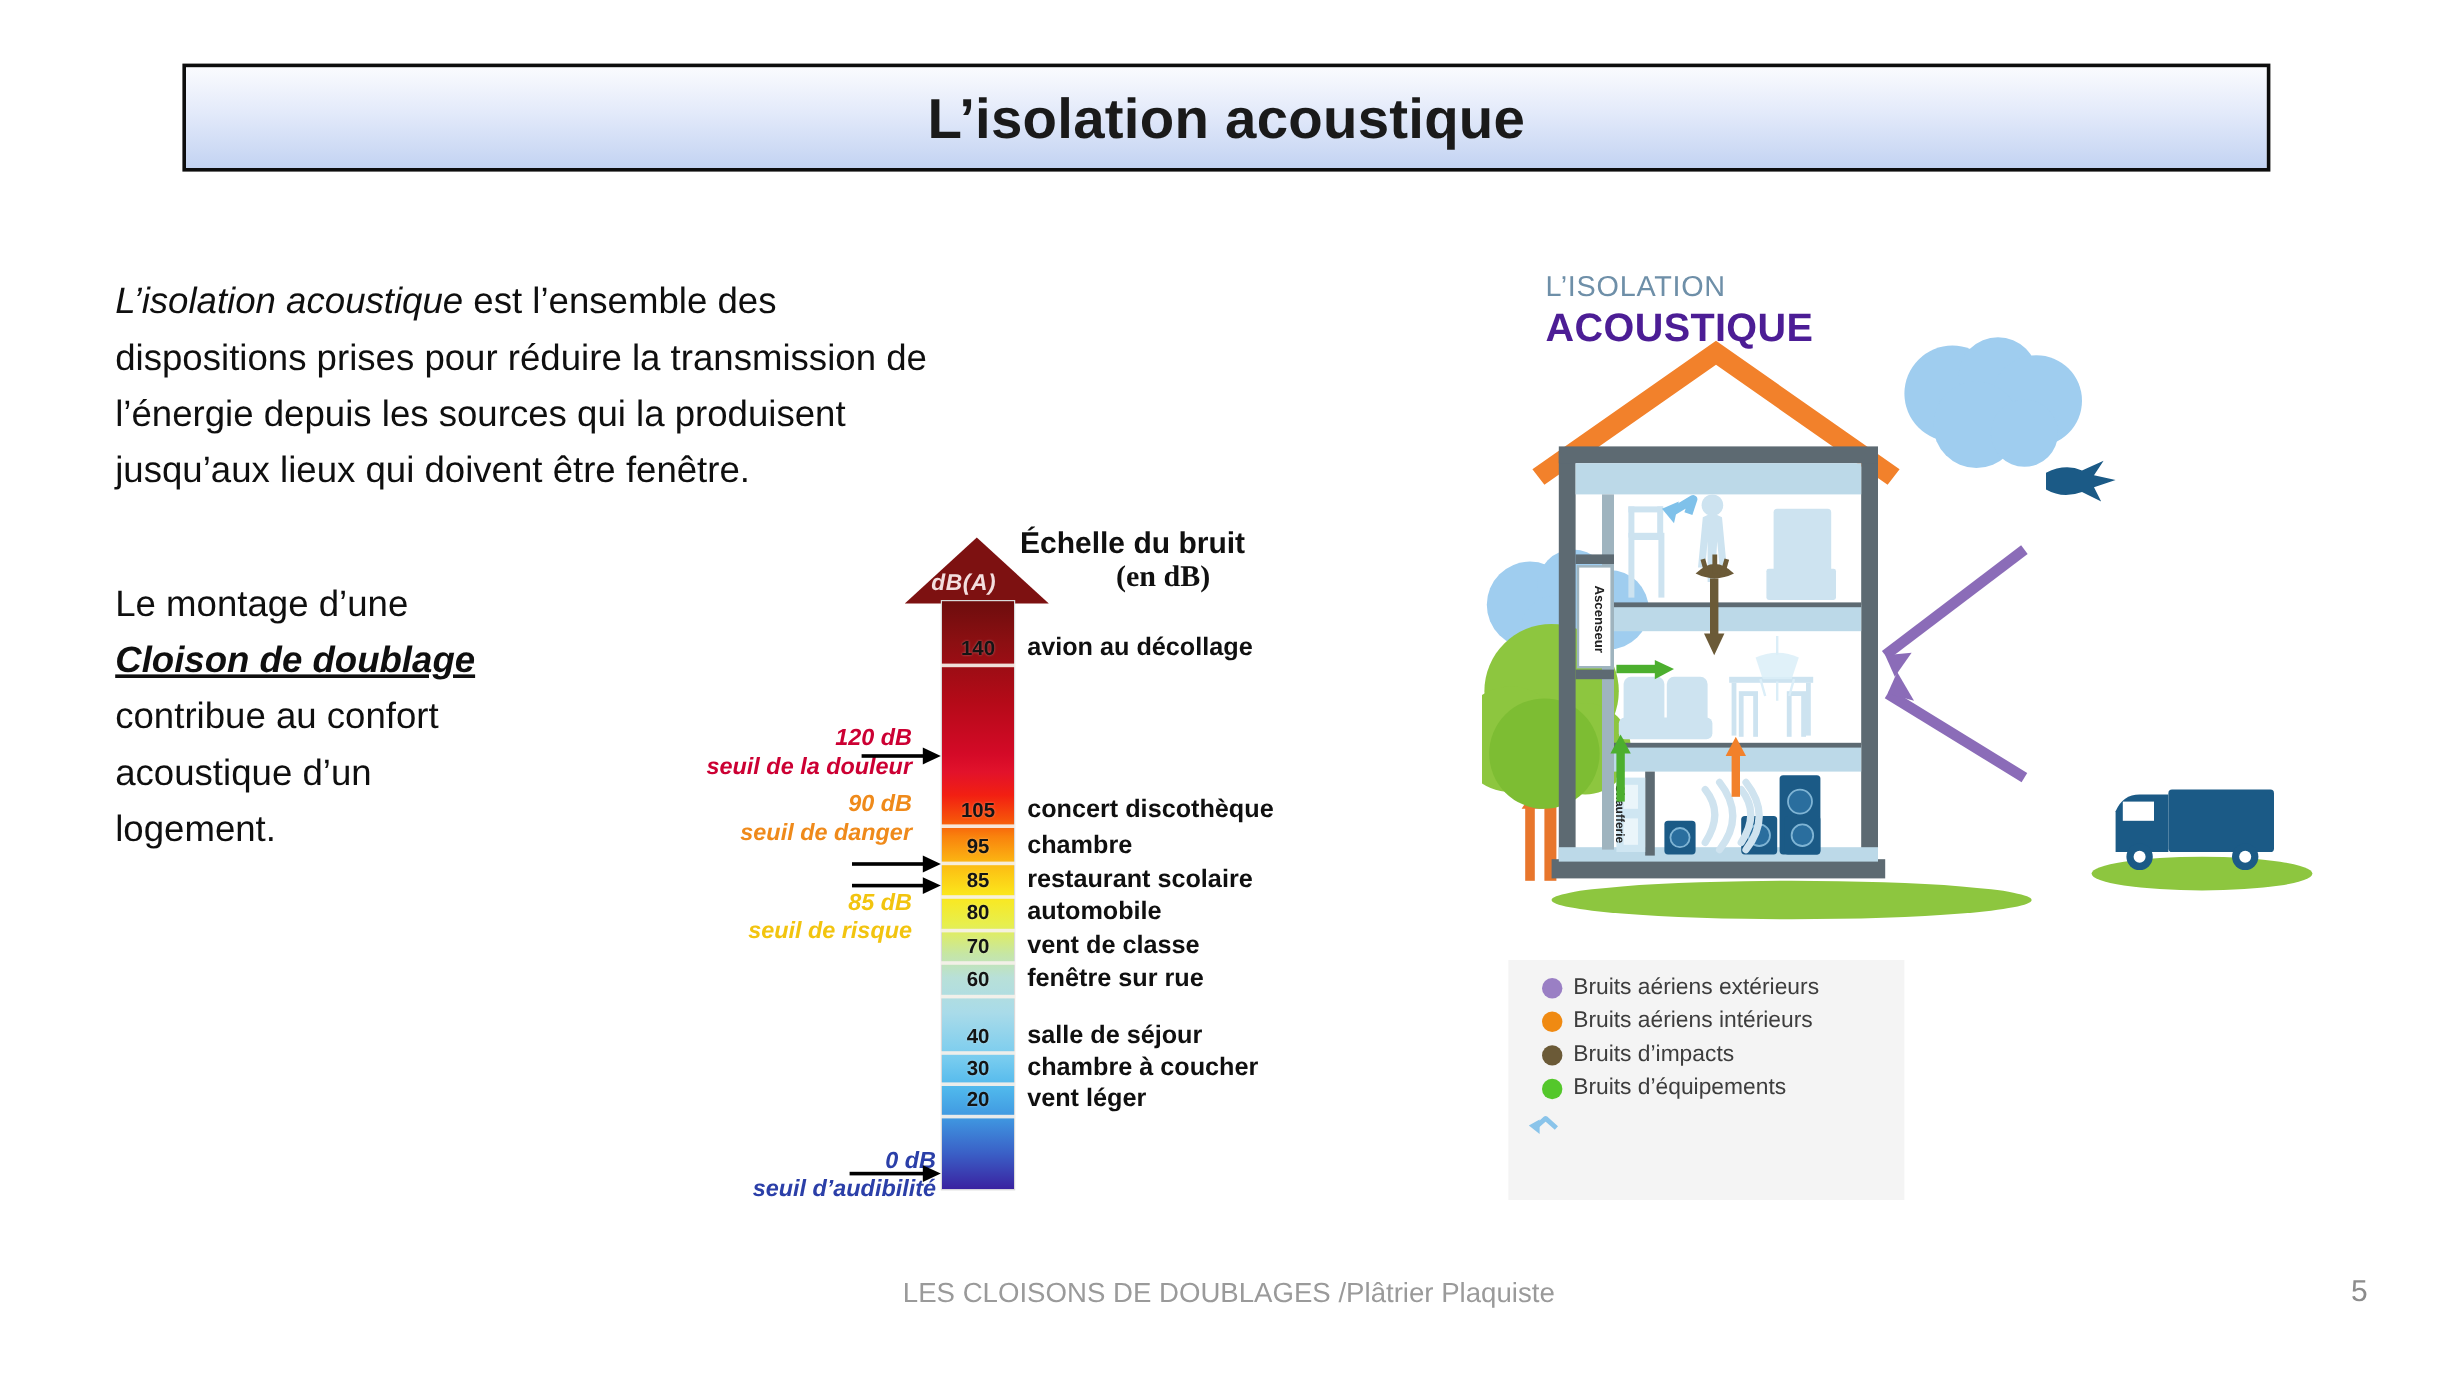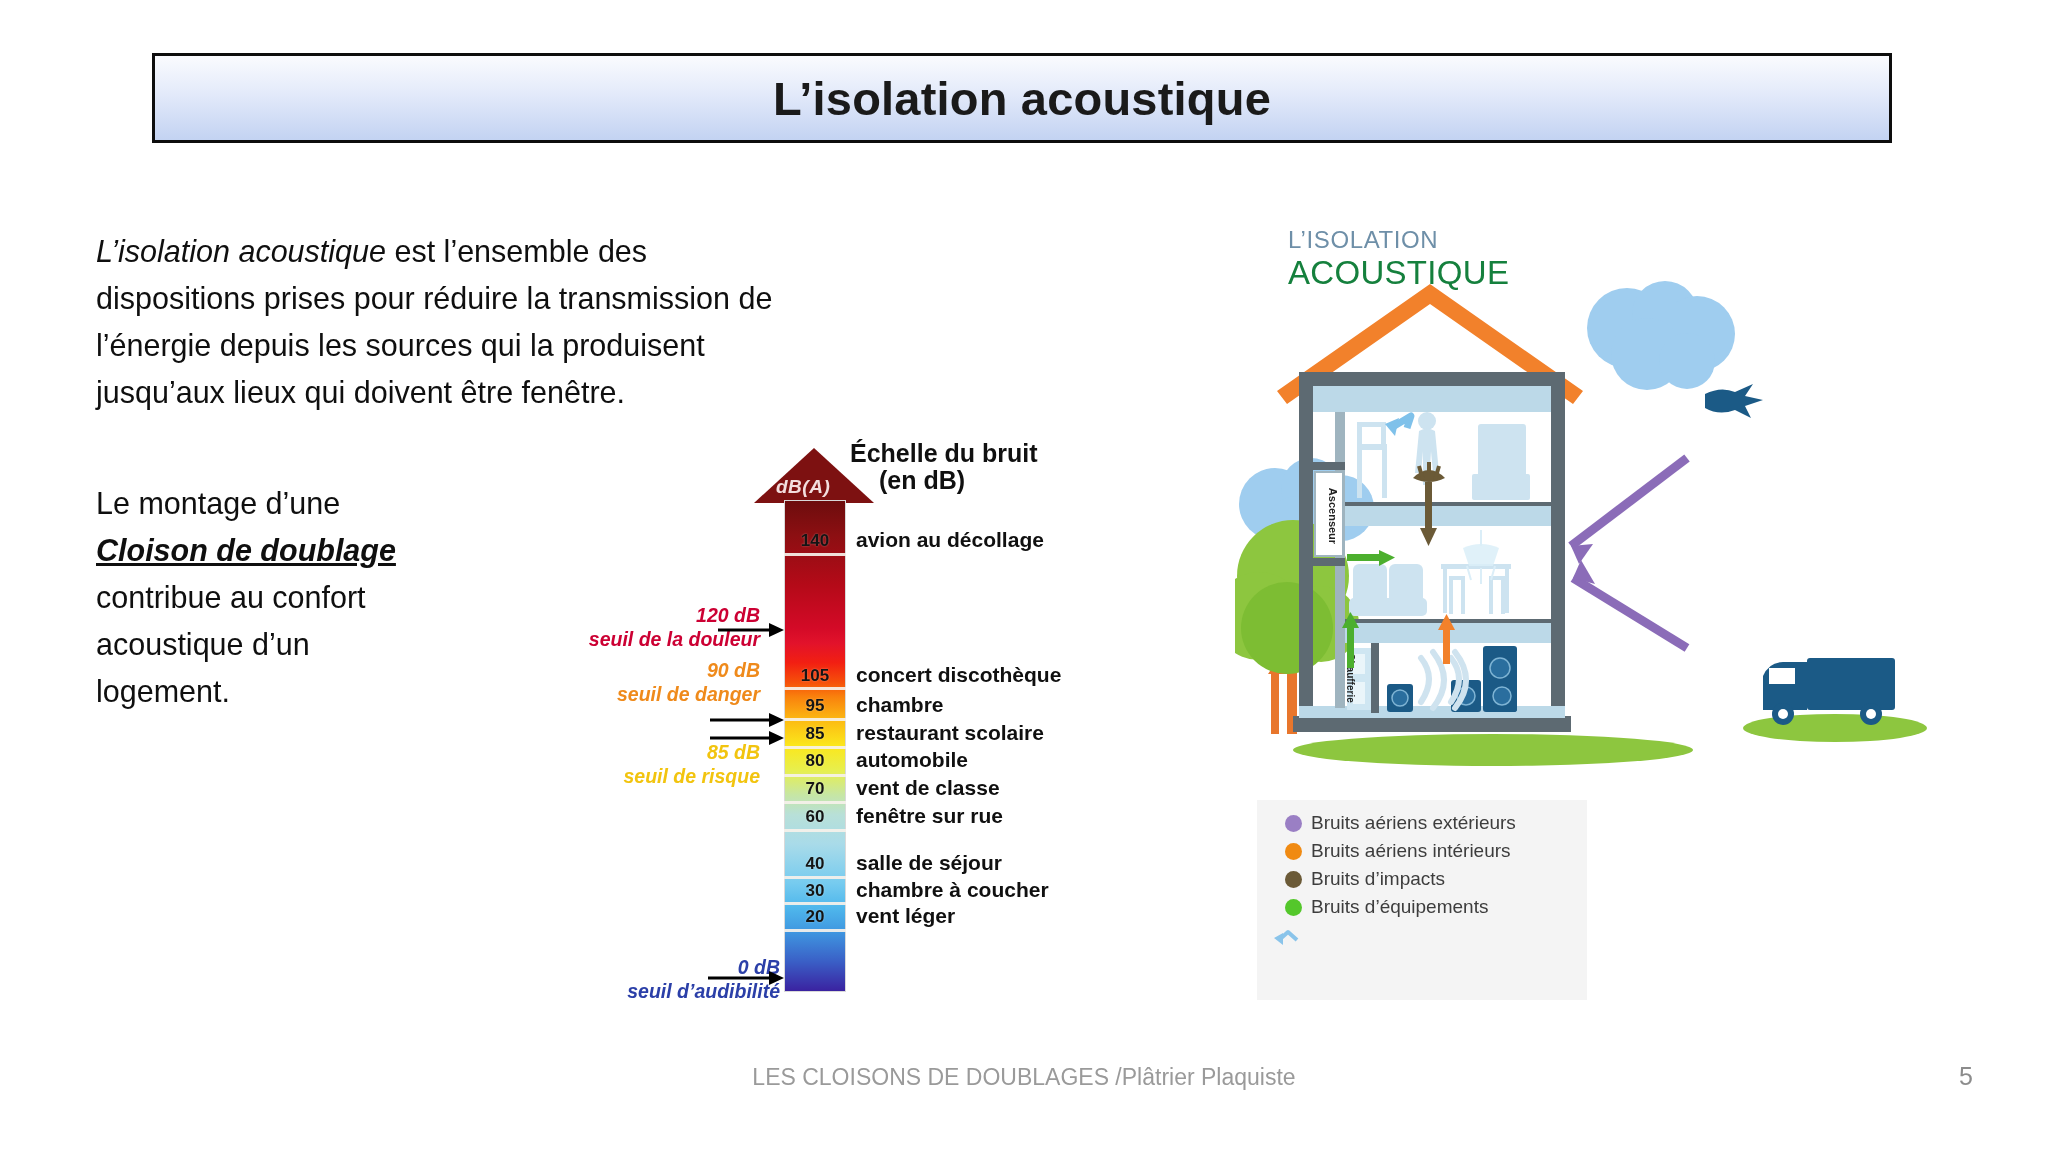--- a/index.html
+++ b/index.html
@@ -104,21 +104,21 @@
     position:absolute;left:316px;
     font-size:21px;font-weight:bold;color:#101010;
     white-space:nowrap;
   }
 
   #scale-heading{
     position:absolute;left:310px;top:-8px;
     font-size:25px;font-weight:bold;color:#101010;
     line-height:27px;
   }
-  #scale-heading .l2{display:block;margin-left:29px;}
+  #scale-heading .l2{display:block;margin-left:80px;font-family:Liberation Serif, serif;}
 
   
   .thr{
     position:absolute;text-align:right;
     font-size:19.5px;font-style:italic;font-weight:bold;
     line-height:24px;white-space:nowrap;
   }
   .thr .v{display:block;}
   .thr-arrow{
     position:absolute;height:0;
@@ -143,21 +143,21 @@
   }
   #house-title{
     position:absolute;left:25px;top:0px;
     line-height:1;
     margin-left:28px;
   }
   #house-title .t1{
     display:block;font-size:24px;color:#6e8fa8;letter-spacing:.6px;
   }
   #house-title .t2{
-    display:block;font-size:33px;font-weight:normal;color:#15803d;letter-spacing:.3px;margin-top:4px;
+    display:block;font-size:33px;font-weight:bold;color:#4c1d95;letter-spacing:.3px;margin-top:4px;
   }
   #house-svg{position:absolute;left:0;top:48px;}
   #legend-box{
     position:absolute;left:22px;top:572px;
     width:330px;height:200px;
     background:#f4f4f4;
   }
   .legend-row{
     position:absolute;left:28px;
     display:flex;align-items:flex-start;

